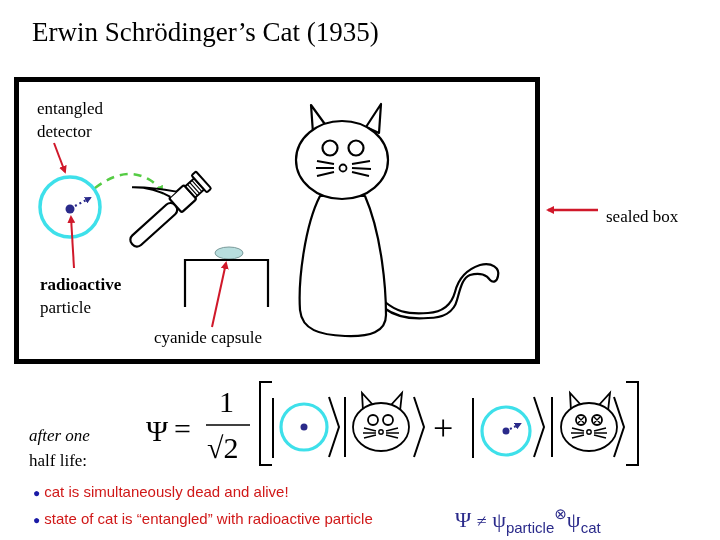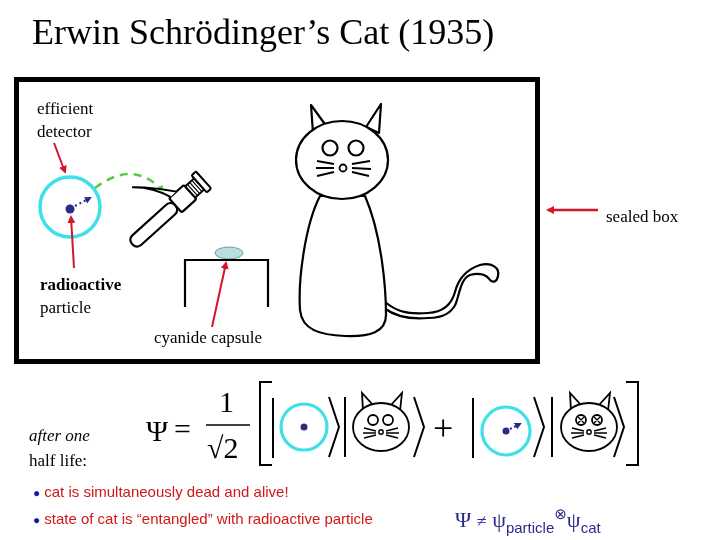--- a/index.html
+++ b/index.html
@@ -1,18 +1,18 @@
 <!DOCTYPE html>
 <html><head>
 <meta charset="utf-8">
 <style>
   html, body { margin: 0; padding: 0; background: #ffffff; }
   body { width: 720px; height: 540px; position: relative; overflow: hidden; font-family: "Liberation Serif", serif; color: #000; }
   .abs { position: absolute; }
-  .title { left: 32px; top: 14px; font-size: 36px; line-height: 36px; white-space: nowrap; }
+  .title { left: 32px; top: 14px; font-size: 27px; line-height: 36px; white-space: nowrap; }
   .serif-label { font-size: 17px; line-height: 24px; white-space: nowrap; }
   .box { left: 14px; top: 77px; width: 516px; height: 277px; border: 5px solid #000; }
   svg { position: absolute; left: 0; top: 0; overflow: visible; }
   .eq-text { font-family: "Liberation Serif", serif; }
   .bullet { font-family: "Liberation Sans", sans-serif; font-size: 15px; line-height: 24px; white-space: nowrap; }
   .bullet .dot { color: #1a1aa6; margin-right: 4px; font-size: 12px; }
   .bullet .txt { color: #d01818; }
   .rel { left: 455px; top: 500px; font-family: "Liberation Serif", serif; color: #2a2a8a; font-size: 22px; line-height: 28px; white-space: nowrap; }
   .rel sub { font-family: "Liberation Sans", sans-serif; font-size: 15px; vertical-align: -6px; }
   .rel sup { font-size: 15px; vertical-align: 8px; }
@@ -125,21 +125,21 @@
       <circle cx="581" cy="420" r="5"></circle>
       <circle cx="597" cy="420" r="5"></circle>
       <path d="M578,417 L584,423 M584,417 L578,423 M594,417 L600,423 M600,417 L594,423" fill="none" stroke-width="1.4"></path>
       <circle cx="589" cy="432" r="2.2" stroke-width="1.4"></circle>
       <path d="M572,428 L584,431 M571,433 L584,433 M572,438 L584,435 M594,431 L606,428 M594,433 L607,433 M594,435 L606,438" fill="none" stroke-width="1.4"></path>
     </g>
     <path d="M614,397 L624,427 L614,457" fill="none" stroke="#000" stroke-width="2"></path>
   </g>
 </svg>
 
-<div class="abs serif-label" style="left:37px; top:97px;">efficient</div>
+<div class="abs serif-label" style="left:37px; top:97px;">entangled</div>
 <div class="abs serif-label" style="left:37px; top:120px;">detector</div>
 <div class="abs serif-label" style="left:40px; top:273px;font-weight:bold;">radioactive</div>
 <div class="abs serif-label" style="left:40px; top:296px;">particle</div>
 <div class="abs serif-label" style="left:154px; top:326px;">cyanide capsule</div>
 <div class="abs serif-label" style="left:606px; top:198px;margin-top:7px;">sealed box</div>
 
 <div class="abs serif-label" style="left:29px; top:424px;font-style:italic;">after one</div>
 <div class="abs serif-label" style="left:29px; top:449px;">half life:</div>
 <div class="abs eq-text" style="left:146px; top:414px; font-size:30px; line-height:34px;">Ψ</div>
 <div class="abs eq-text" style="left:174px; top:412px; font-size:30px; line-height:34px;">=</div>

